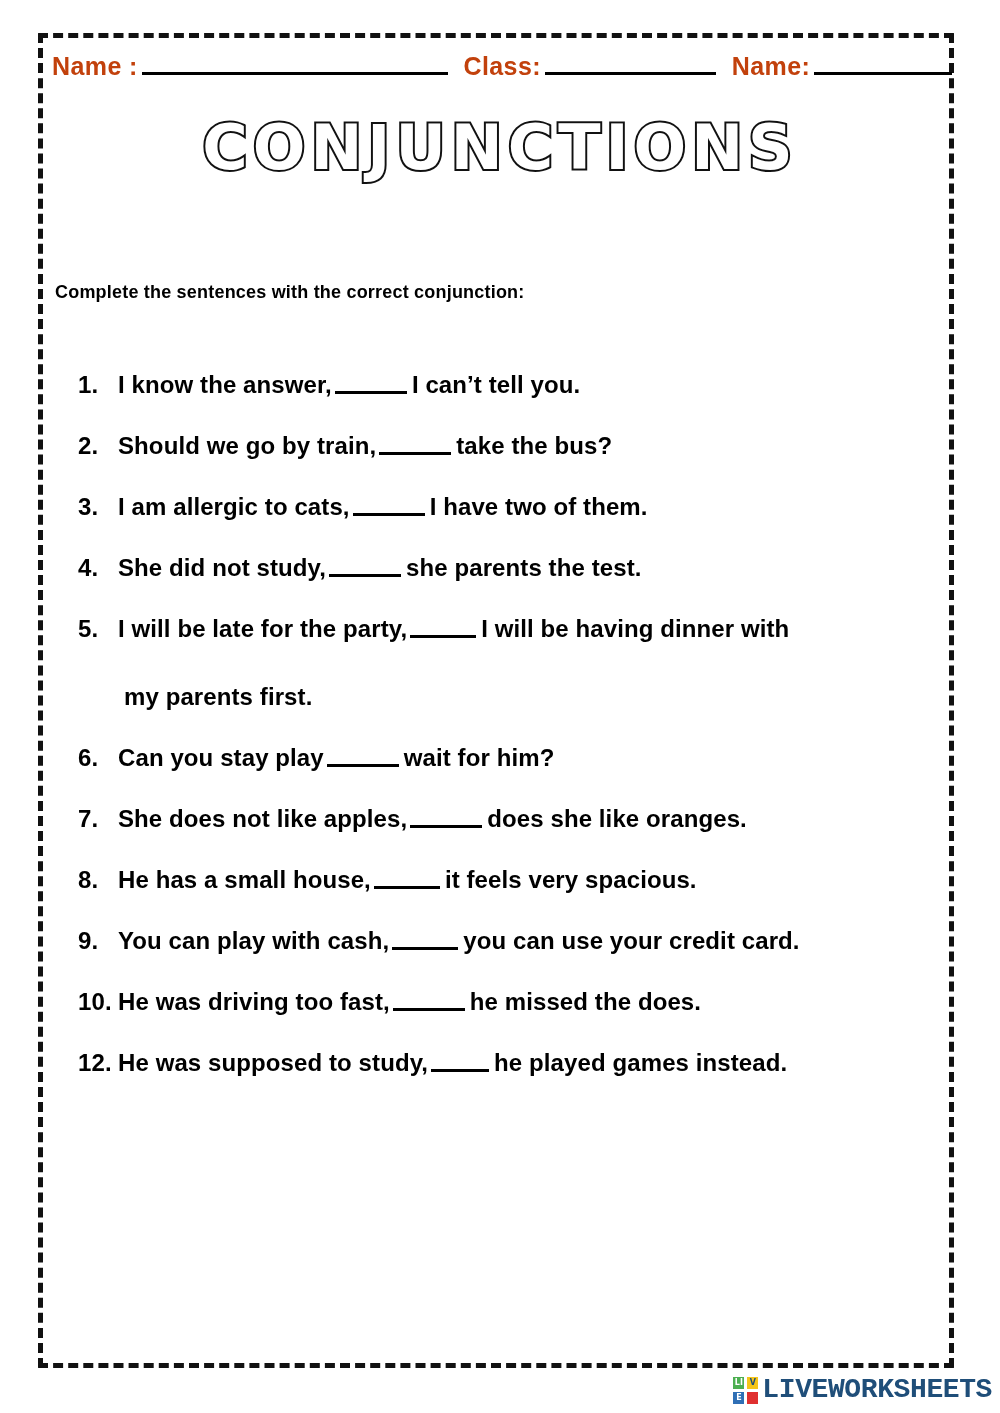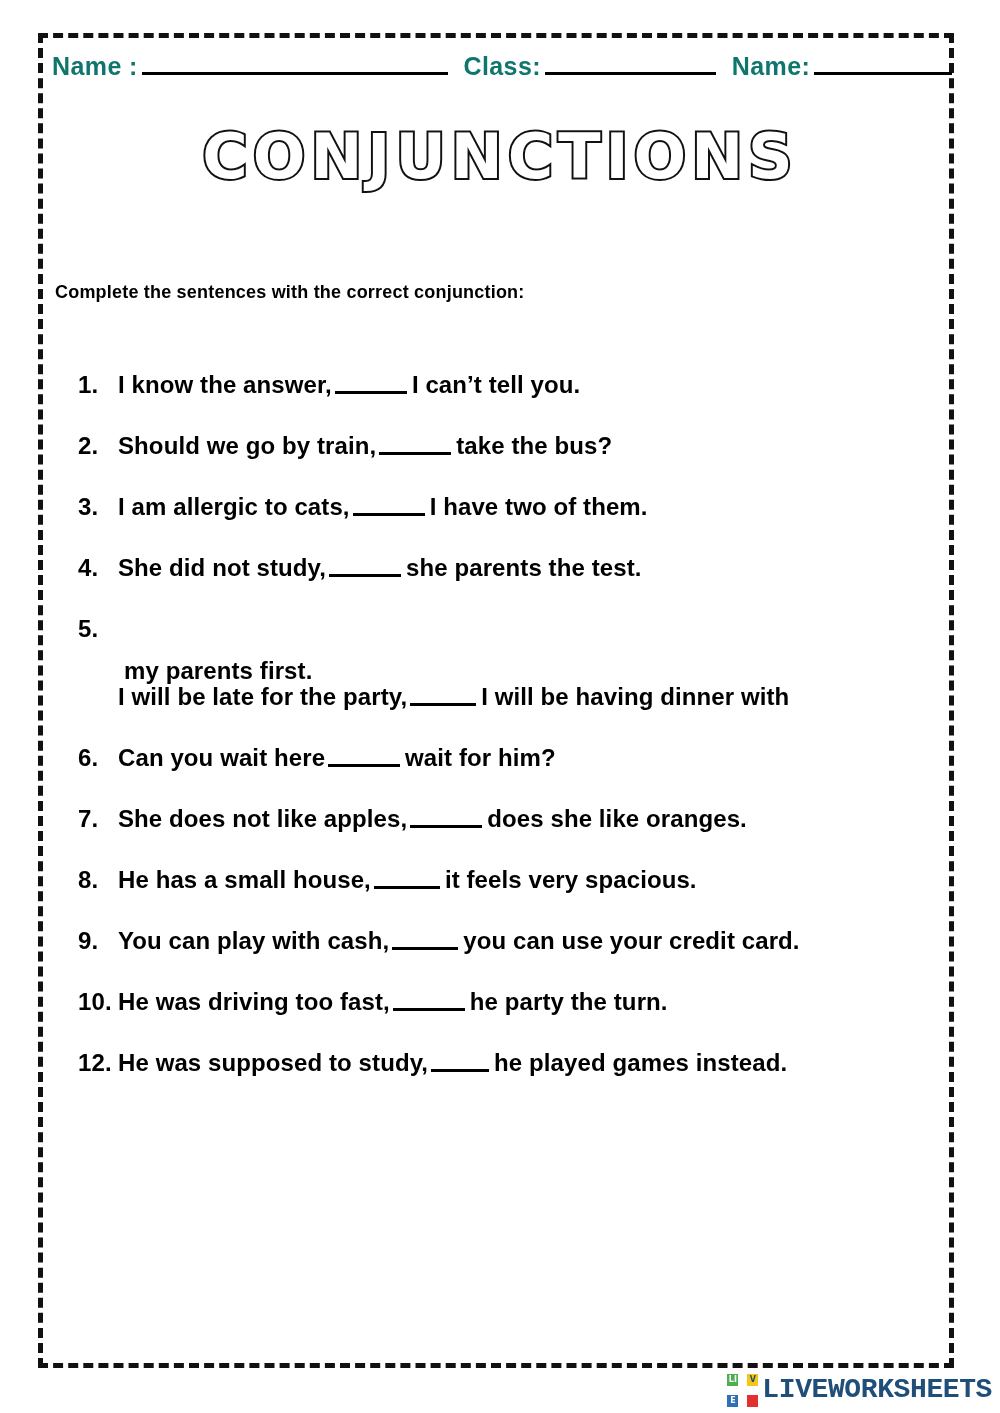--- a/index.html
+++ b/index.html
@@ -36,38 +36,38 @@
     width: 900px;
     height: 40px;
     display: flex;
     align-items: baseline;
     white-space: nowrap;
   }
   .field-label {
     font-size: 25px;
     font-weight: 700;
     letter-spacing: 0.4px;
-    color: #0f766e;
+    color: #c2410c;
   }
   .field-rule {
     display: inline-block;
     border-bottom: 3px solid #000;
     height: 1px;
     margin: 0 0 4px 4px;
   }
   .rule-name  { width: 318px; }
   .rule-class { width: 178px; }
   .rule-date  { width: 143px; }
   .gap-sm { display:inline-block; width: 16px; }
 
   
   .title-wrap {
     position: absolute;
     left: 0;
-    top: 126px;
+    top: 117px;
     width: 1000px;
     text-align: center;
     height: 90px;
   }
   .bubble-title {
     display: inline-block;
     font-family: "DejaVu Sans", sans-serif;
     font-size: 62px;
     font-weight: 700;
     letter-spacing: 5px;
@@ -141,21 +141,21 @@
     right: 8px;
     bottom: 6px;
     display: flex;
     align-items: center;
     height: 34px;
   }
   .lw-mark {
     display: grid;
     grid-template-columns: 11px 11px;
     grid-template-rows: 12px 12px;
-    gap: 9px;
+    gap: 3px;
     margin-right: 4px;
   }
   .lw-cell {
     font-family: "DejaVu Sans", sans-serif;
     font-size: 8px;
     font-weight: 700;
     color: #ffffff;
     display: flex;
     align-items: center;
     justify-content: center;
@@ -222,29 +222,29 @@
   <div class="question-item">
     <span class="question-num">4.</span>
     <span class="question-body">
       <span class="question-line"><span>She did not study,</span><span class="blank blank-w-lg"></span><span>she parents the test.</span></span>
     </span>
   </div>
 
   <div class="question-item">
     <span class="question-num">5.</span>
     <span class="question-body">
+      <span class="question-line"><span>I will be late for the party,</span><span class="blank blank-w-md"></span><span>I will be having dinner with</span></span>
       <span class="question-line wrapline">my parents first.</span>
-      <span class="question-line"><span>I will be late for the party,</span><span class="blank blank-w-md"></span><span>I will be having dinner with</span></span>
     </span>
   </div>
 
   <div class="question-item">
     <span class="question-num">6.</span>
     <span class="question-body">
-      <span class="question-line"><span>Can you wait here</span><span class="blank blank-w-lg"></span><span>wait for him?</span></span>
+      <span class="question-line"><span>Can you stay play</span><span class="blank blank-w-lg"></span><span>wait for him?</span></span>
     </span>
   </div>
 
   <div class="question-item">
     <span class="question-num">7.</span>
     <span class="question-body">
       <span class="question-line"><span>She does not like apples,</span><span class="blank blank-w-lg"></span><span>does she like oranges.</span></span>
     </span>
   </div>
 
@@ -258,21 +258,21 @@
   <div class="question-item">
     <span class="question-num">9.</span>
     <span class="question-body">
       <span class="question-line"><span>You can play with cash,</span><span class="blank blank-w-md"></span><span>you can use your credit card.</span></span>
     </span>
   </div>
 
   <div class="question-item">
     <span class="question-num">10.</span>
     <span class="question-body">
-      <span class="question-line"><span>He was driving too fast,</span><span class="blank blank-w-lg"></span><span>he party the turn.</span></span>
+      <span class="question-line"><span>He was driving too fast,</span><span class="blank blank-w-lg"></span><span>he missed the does.</span></span>
     </span>
   </div>
 
 
   <div class="question-item">
     <span class="question-num">12.</span>
     <span class="question-body">
       <span class="question-line"><span>He was supposed to study,</span><span class="blank blank-w-sm"></span><span>he played games instead.</span></span>
     </span>
   </div>

